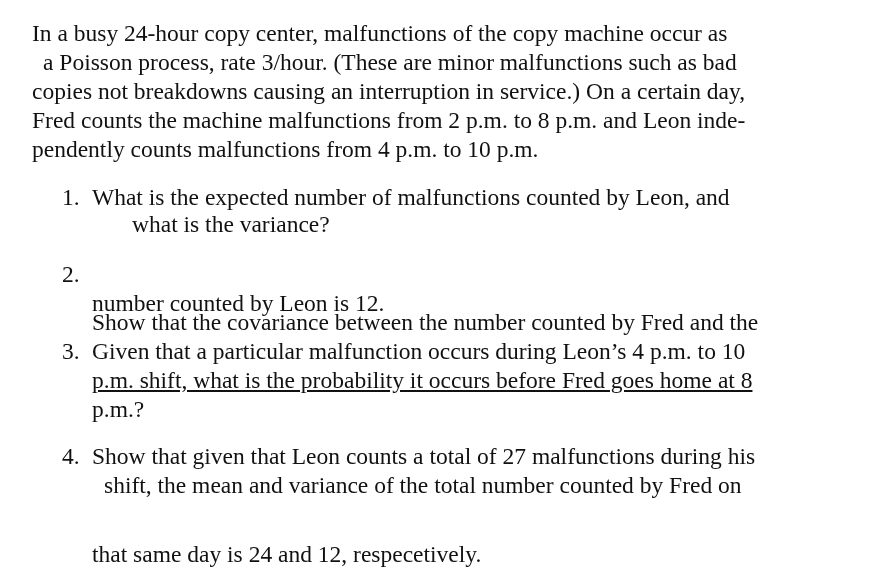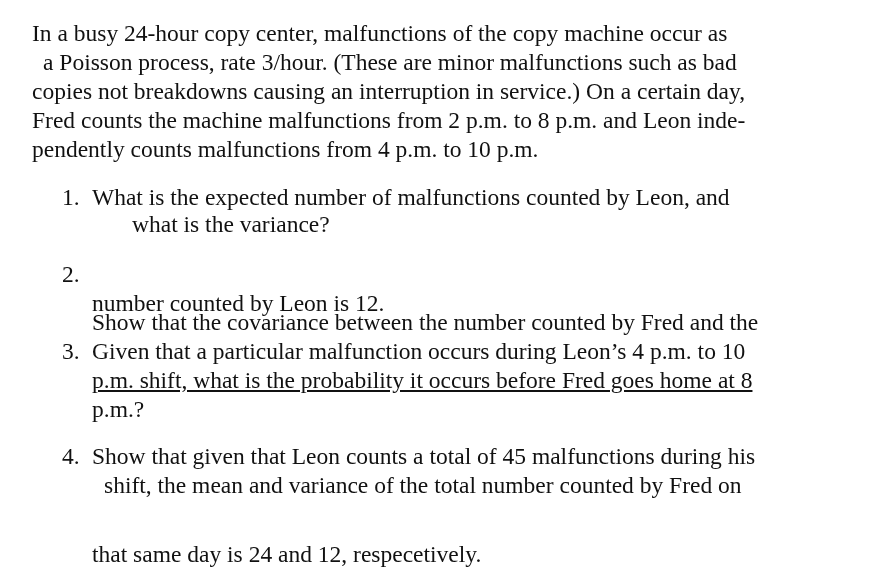--- a/index.html
+++ b/index.html
@@ -68,19 +68,19 @@
 
     <div>
       <div class="item-num" style="top:336px;">3.</div>
       <div class="item-line" style="top:336px;">Given that a particular malfunction occurs during Leon’s 4 p.m. to 10</div>
       <div class="item-line" style="top:365px;text-decoration:underline;">p.m. shift, what is the probability it occurs before Fred goes home at 8</div>
       <div class="item-line" style="top:394px;">p.m.?</div>
     </div>
 
     <div>
       <div class="item-num" style="top:441px;">4.</div>
-      <div class="item-line" style="top:441px;">Show that given that Leon counts a total of 45 malfunctions during his</div>
+      <div class="item-line" style="top:441px;">Show that given that Leon counts a total of 27 malfunctions during his</div>
       <div class="item-line" style="top:470px;margin-left:12px;">shift, the mean and variance of the total number counted by Fred on</div>
       <div class="item-line" style="top:499px;margin-top:40px;">that same day is 24 and 12, respecetively.</div>
     </div>
 
   </div>
 </div>
 
 </body></html>

